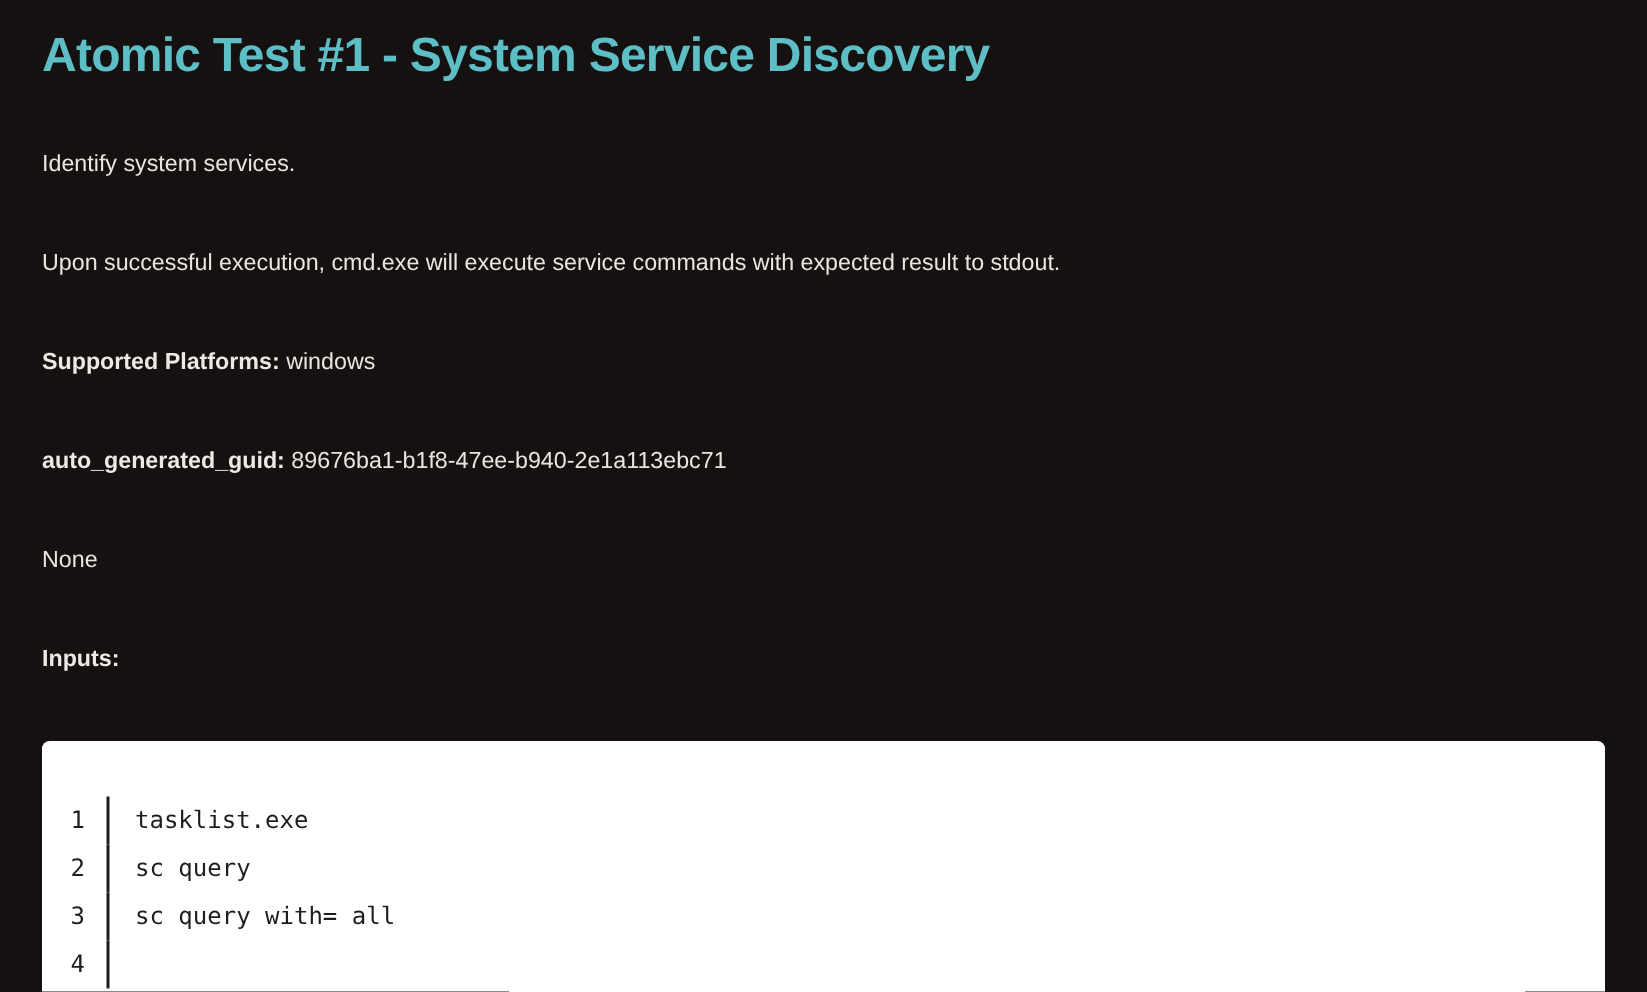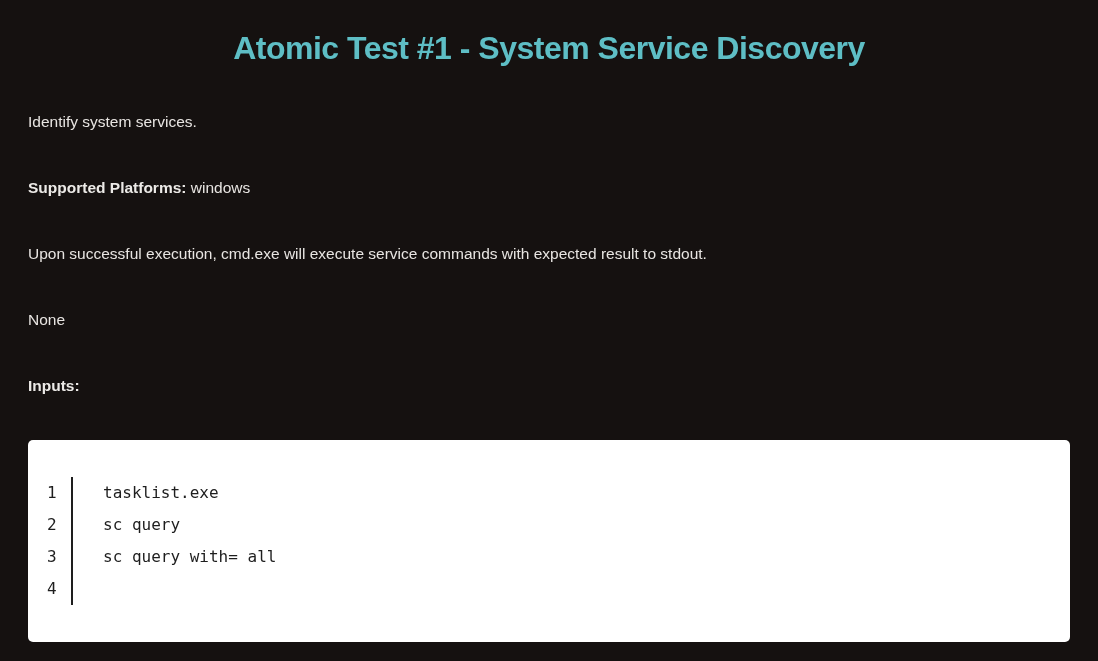--- a/index.html
+++ b/index.html
@@ -11,27 +11,26 @@
     height: 661px;
     background: #151110;
     overflow: hidden;
     font-family: "Liberation Sans", sans-serif;
   }
   .page {
     padding: 16px 28px 0 28px;
     box-sizing: border-box;
   }
   h1.doc-title {
-    margin: 12px;
+    margin: 0;
     font-size: 32px;
     line-height: 40px;
     font-weight: 700;
     letter-spacing: -0.5px;
     color: #5ebec5;
-    text-align: center;
   }
   p.doc-line {
     margin: 42px 0;
     font-size: 15.5px;
     line-height: 24px;
     color: #e8e5e2;
     font-weight: 400;
   }
   p.doc-line strong {
     font-weight: 700;
@@ -54,38 +53,39 @@
     color: #1e1e1e;
   }
   .code-row .ln {
     width: 24px;
     flex: 0 0 24px;
     border-right: 2px solid #1e1e1e;
     color: #1e1e1e;
     text-align: left;
   }
   .code-row .code-text {
-    padding-left: 30px;
+    padding-left: 17px;
     white-space: pre;
     min-height: 32px;
   }
 </style>
 </head>
 <body>
 
 <div class="page">
 
   <h1 class="doc-title">Atomic Test #1 - System Service Discovery</h1>
 
   <p class="doc-line">Identify system services.</p>
 
+  <p class="doc-line">Upon successful execution, cmd.exe will execute service commands with expected result to stdout.</p>
+
   <p class="doc-line"><strong>Supported Platforms:</strong> <span>windows</span></p>
 
-  <p class="doc-line">Upon successful execution, cmd.exe will execute service commands with expected result to stdout.</p>
-
+  <p class="doc-line"><strong>auto_generated_guid:</strong> <span>89676ba1-b1f8-47ee-b940-2e1a113ebc71</span></p>
 
   <p class="doc-line">None</p>
 
   <p class="doc-line"><strong>Inputs:</strong></p>
 
 
   <div class="code-card">
     <div class="code-row">
       <span class="ln">1</span>
       <span class="code-text">tasklist.exe</span>

